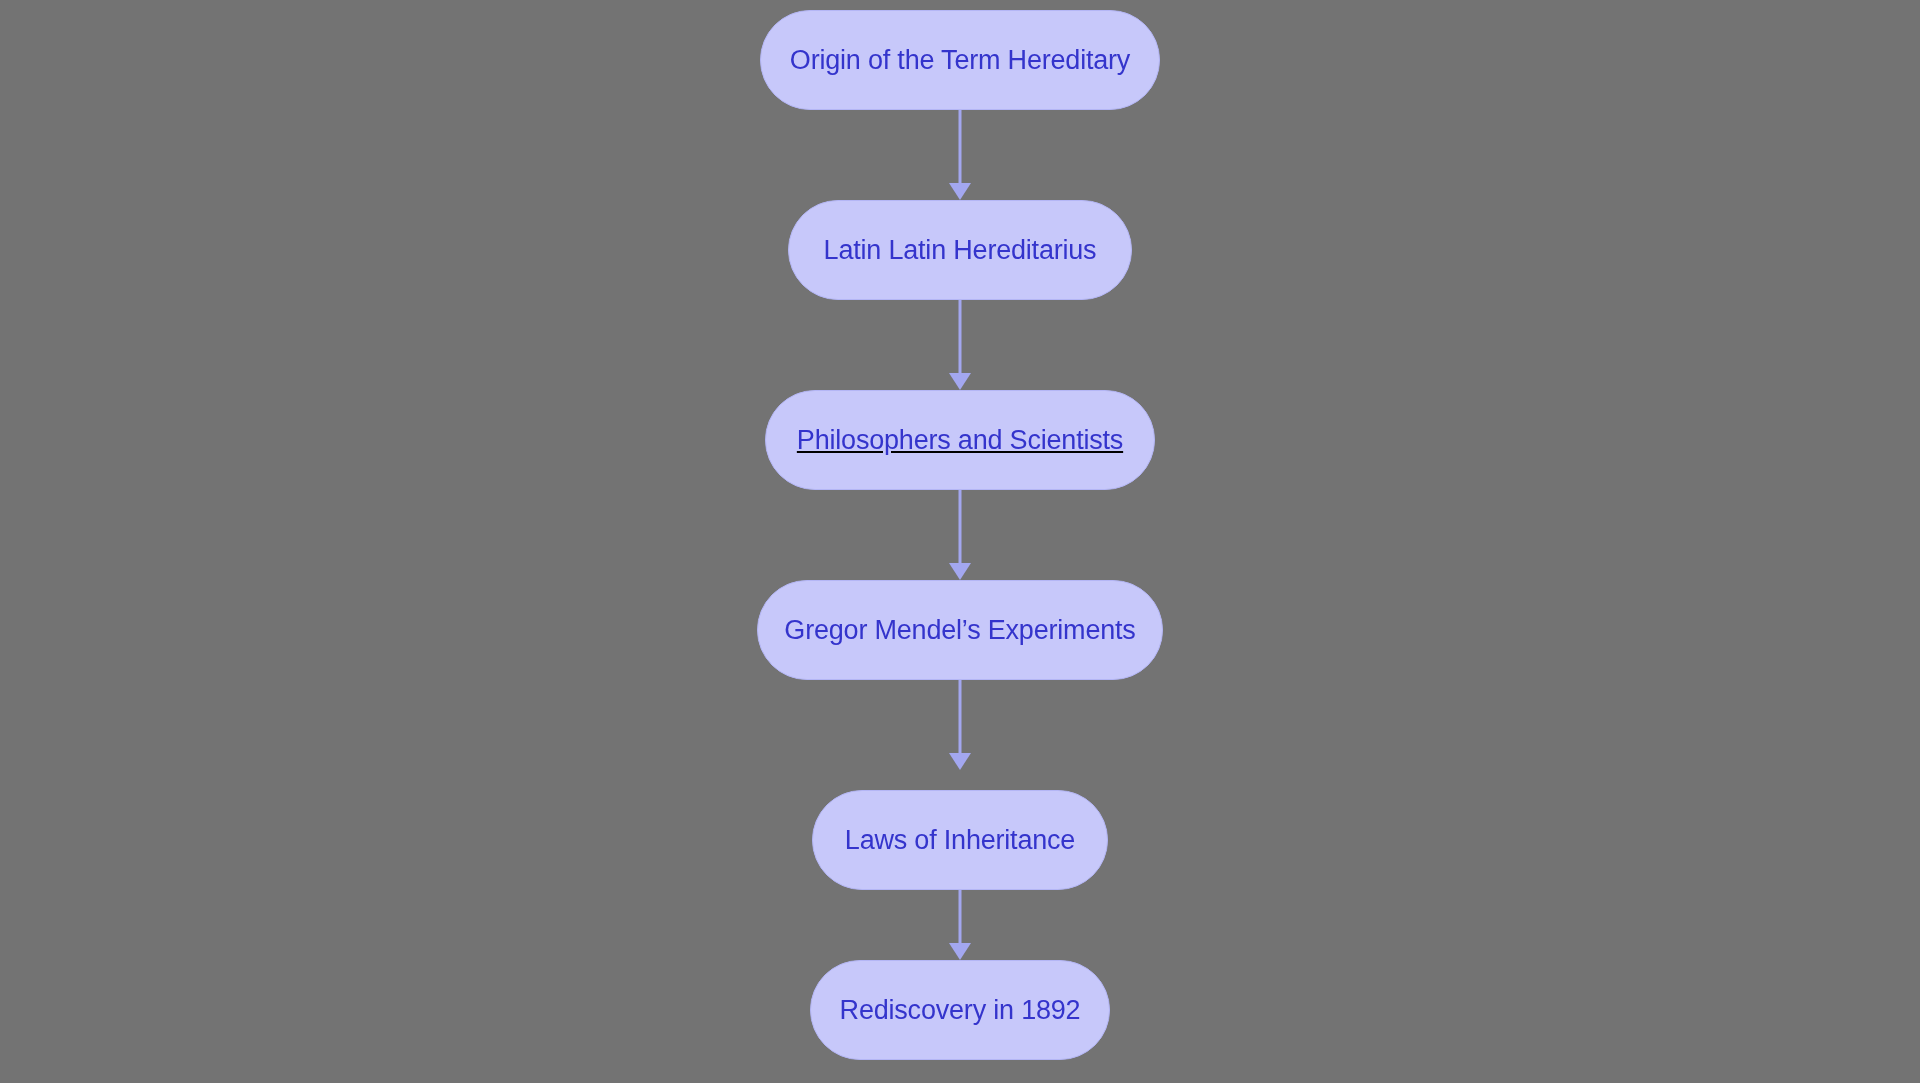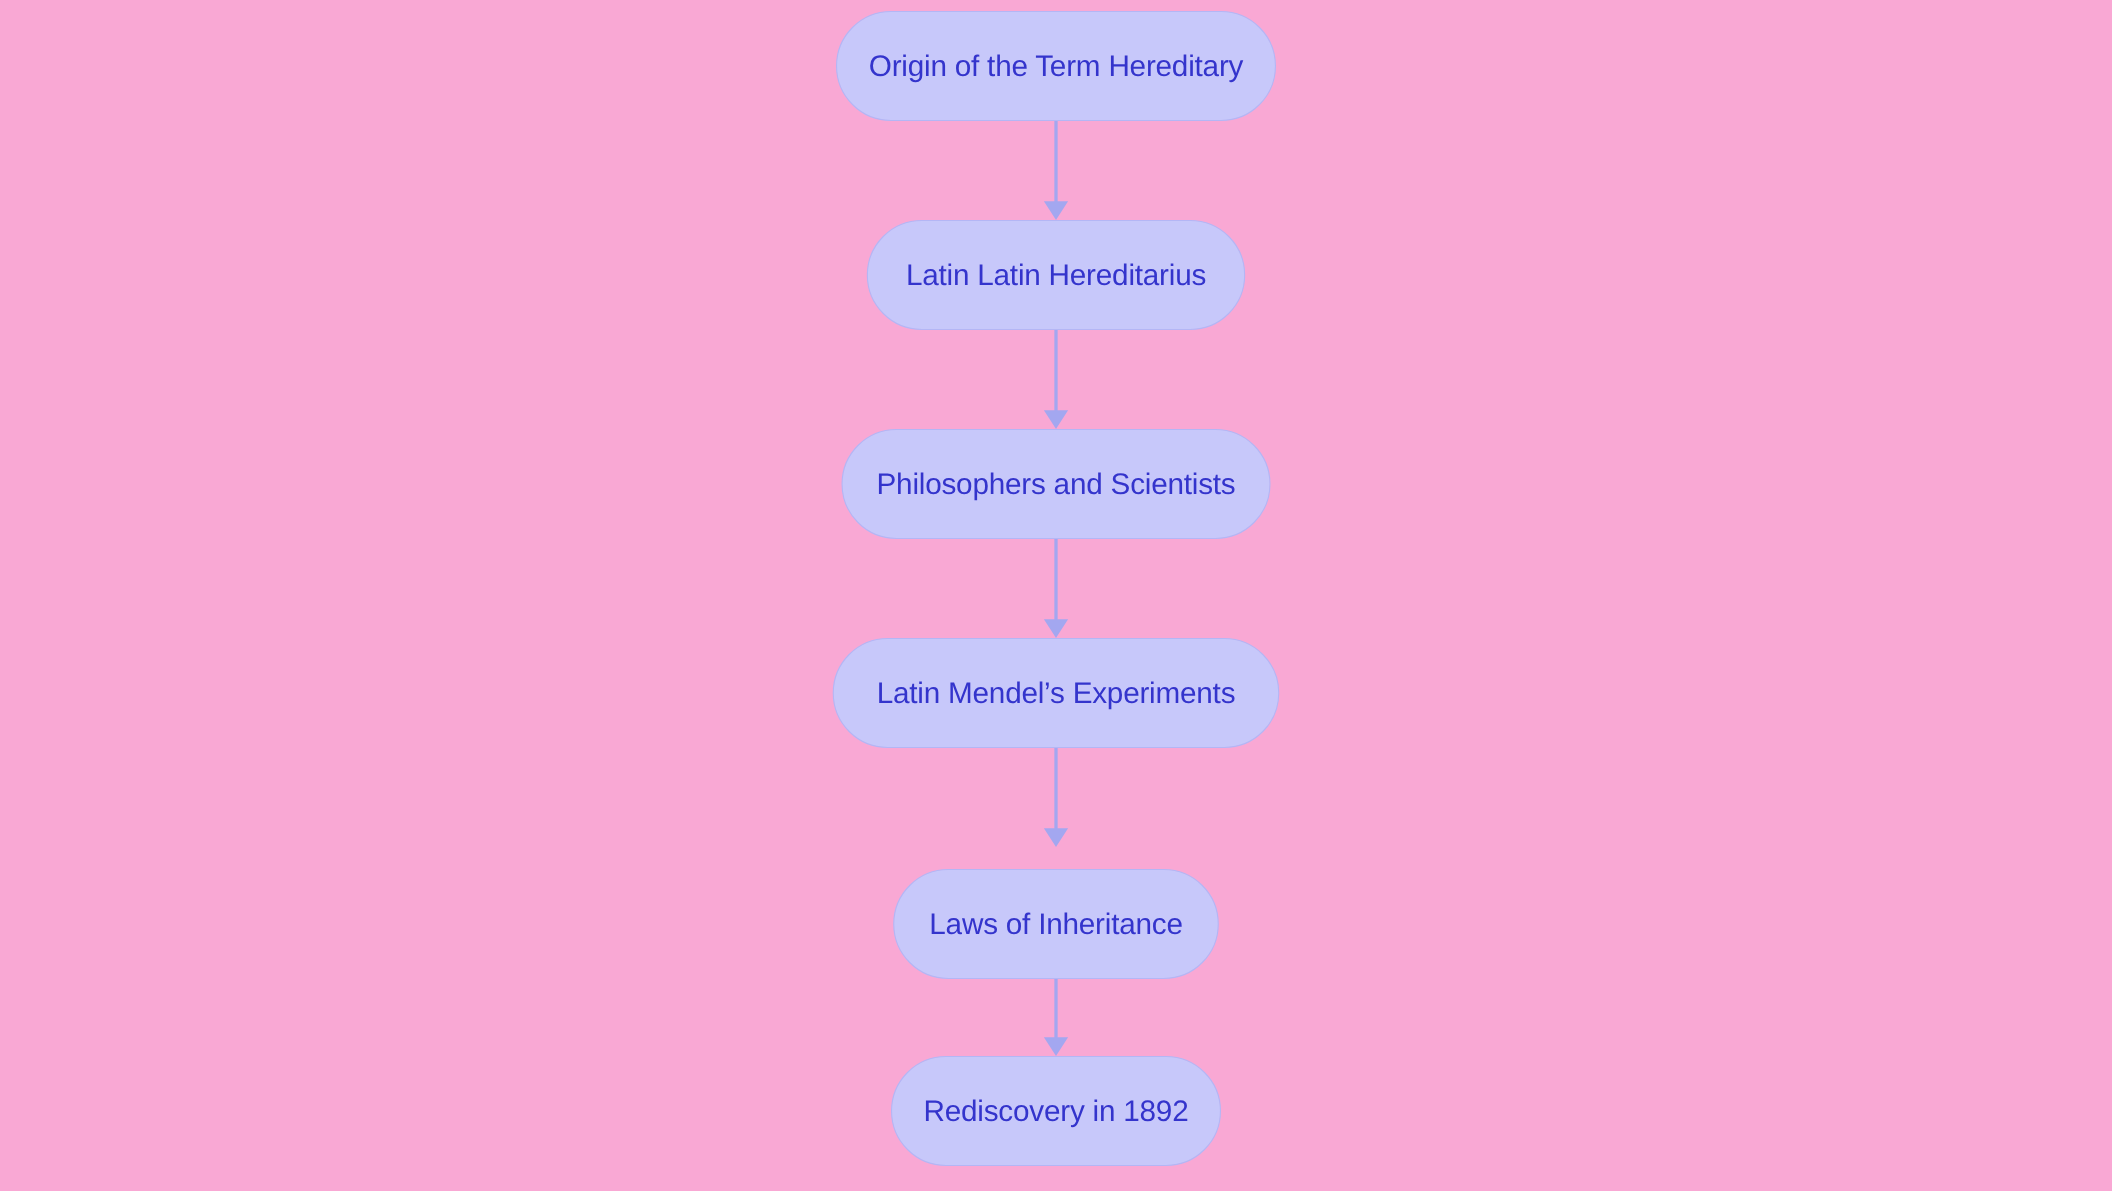--- a/index.html
+++ b/index.html
@@ -12,21 +12,21 @@
     width: 1920px;
     height: 1083px;
     overflow: hidden;
     font-family: "Liberation Sans", sans-serif;
   }
 
   #flowchart-canvas {
     position: relative;
     width: 1920px;
     height: 1083px;
-    background: #f9a8d4;
+    background: #737373;
   }
 
   .flow-node {
     position: absolute;
     box-sizing: border-box;
     height: 100px;
     border-radius: 50px;
     background: #c7c8fa;
     border: 1.6px solid #b4b6f5;
     display: flex;
@@ -101,25 +101,25 @@
       </div>
     </div>
 
   <div id="nodes-layer">
       <div class="flow-node" style="left: 960px; top: 10px; width: 400px;">
         <span class="flow-node-label">Origin of the Term Hereditary</span>
       </div>
       <div class="flow-node" style="left: 960px; top: 200px; width: 344px;">
         <span class="flow-node-label">Latin Latin Hereditarius</span>
       </div>
-      <div class="flow-node" style="left: 960px; top: 390px; width: 390px;">
+      <div class="flow-node" style="left: 960px; top: 390px; width: 390px; text-decoration: underline;">
         <span class="flow-node-label">Philosophers and Scientists</span>
       </div>
       <div class="flow-node" style="left: 960px; top: 580px; width: 406px;">
-        <span class="flow-node-label">Latin Mendel’s Experiments</span>
+        <span class="flow-node-label">Gregor Mendel’s Experiments</span>
       </div>
       <div class="flow-node" style="left: 960px; top: 770px; width: 296px; margin-top: 20px;">
         <span class="flow-node-label">Laws of Inheritance</span>
       </div>
       <div class="flow-node" style="left: 960px; top: 960px; width: 300px;">
         <span class="flow-node-label">Rediscovery in 1892</span>
       </div>
     </div>
 </div>
 

